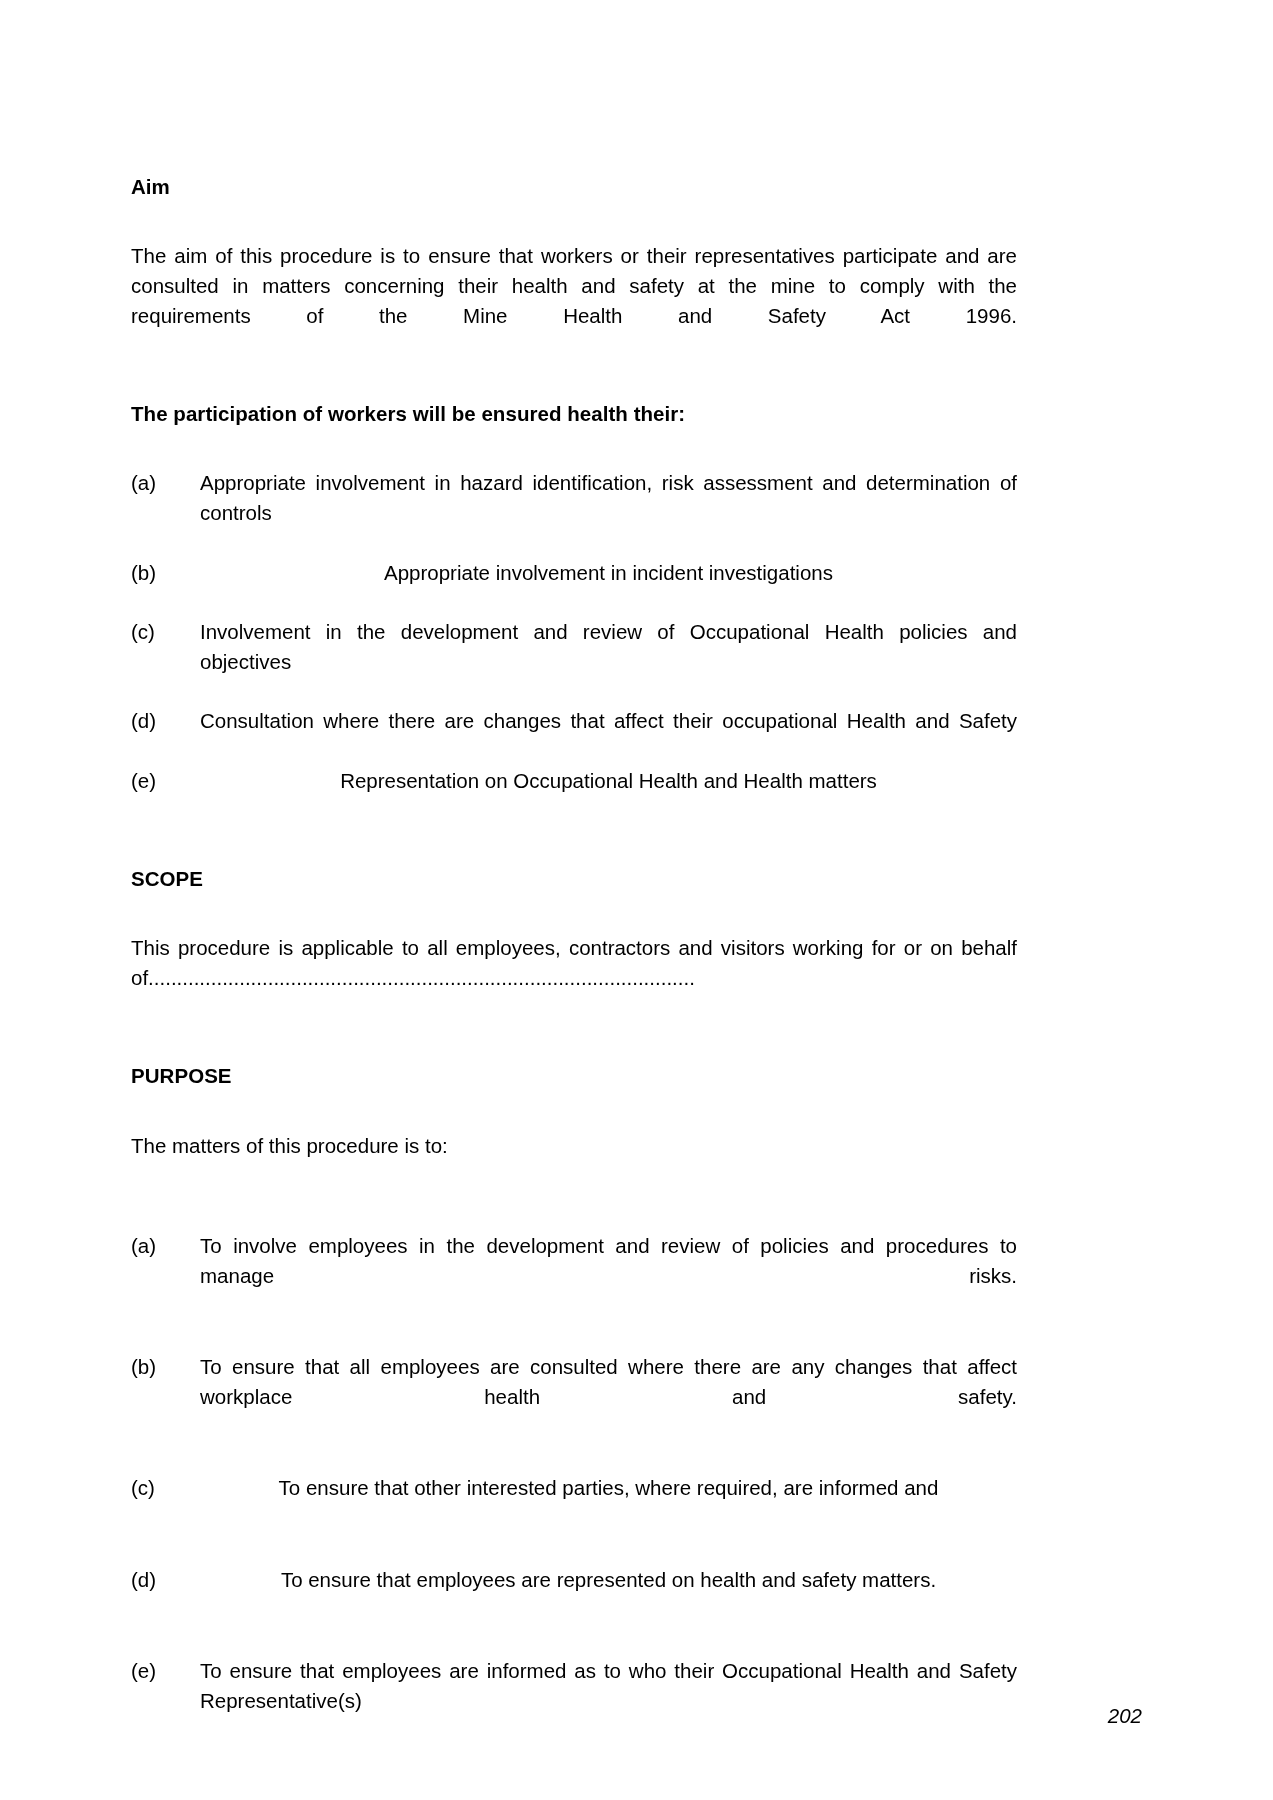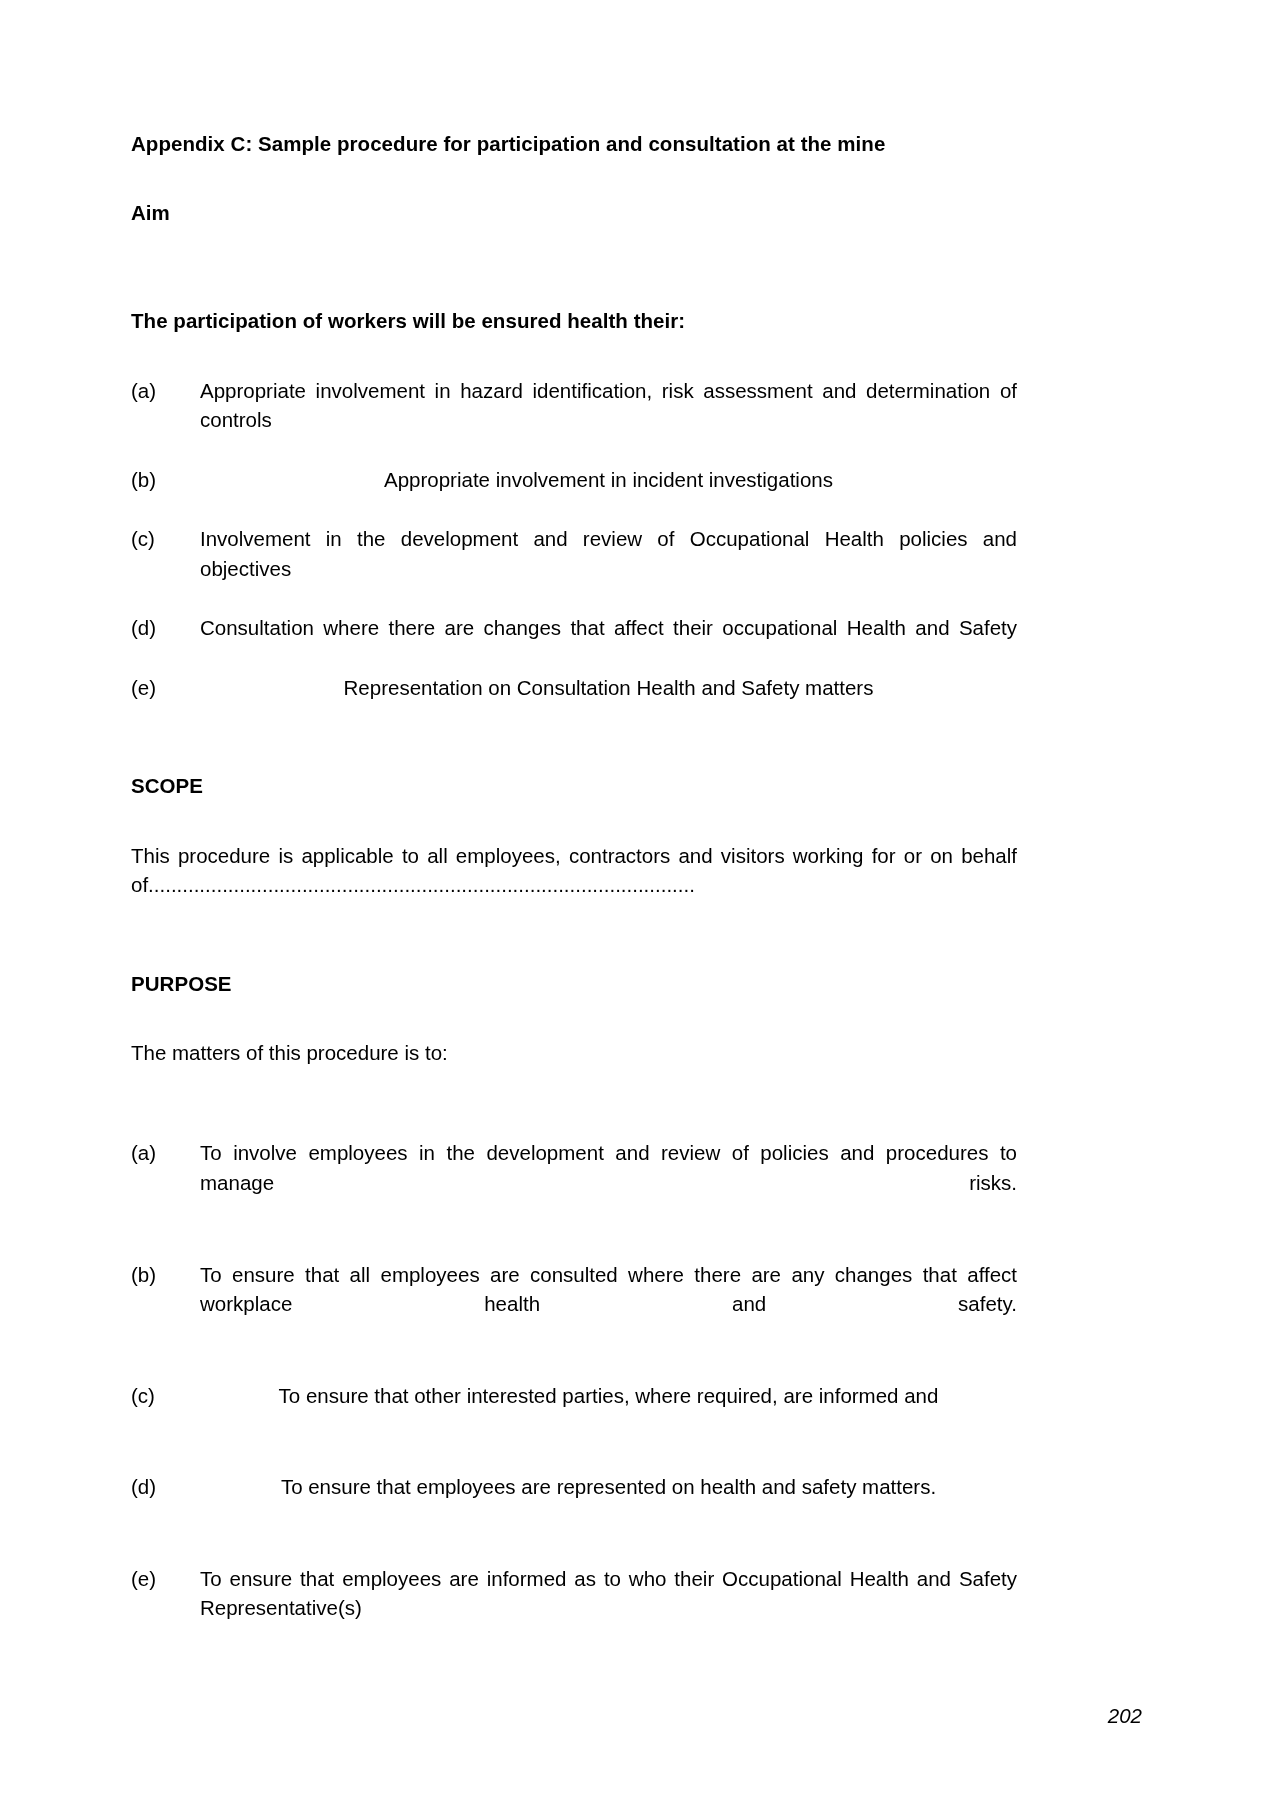--- a/index.html
+++ b/index.html
@@ -96,28 +96,28 @@
     line-height: 1;
     font-style: italic;
   }
 </style>
 </head>
 <body>
 
 <div class="page">
   <div class="content">
 
-    <h1 class="h-bold">Appendix C: Sample procedure for participation and consultation at the mine</h1>
 
     <div class="sp-title"></div>
 
     <h2 class="h-bold">Aim</h2>
 
     <div class="sp-head"></div>
 
+    <p class="para">The aim of this procedure is to ensure that workers or their representatives participate and are consulted in matters concerning their health and safety at the mine to comply with the requirements of the Mine Health and Safety Act 1996.</p>
 
     <div class="sp-para"></div>
 
     <h2 class="h-bold">The participation of workers will be ensured health their:</h2>
 
     <div class="sp-head"></div>
 
     <ul class="olist tight">
       <li>
         <span class="marker">(a)</span>
@@ -130,21 +130,21 @@
       <li>
         <span class="marker">(c)</span>
         <span class="body">Involvement in the development and review of Occupational Health policies and objectives</span>
       </li>
       <li>
         <span class="marker">(d)</span>
         <span class="body">Consultation where there are changes that affect their occupational Health and Safety</span>
       </li>
       <li>
         <span class="marker">(e)</span>
-        <span class="body nojust">Representation on Consultation Health and Safety matters</span>
+        <span class="body nojust">Representation on Occupational Health and Health matters</span>
       </li>
     </ul>
 
     <div class="sp-sec"></div>
 
     <h2 class="h-bold">SCOPE</h2>
 
     <div class="sp-head"></div>
 
     <p class="para dots">This procedure is applicable to all employees, contractors and visitors working for or on behalf of................................................................................................</p>

